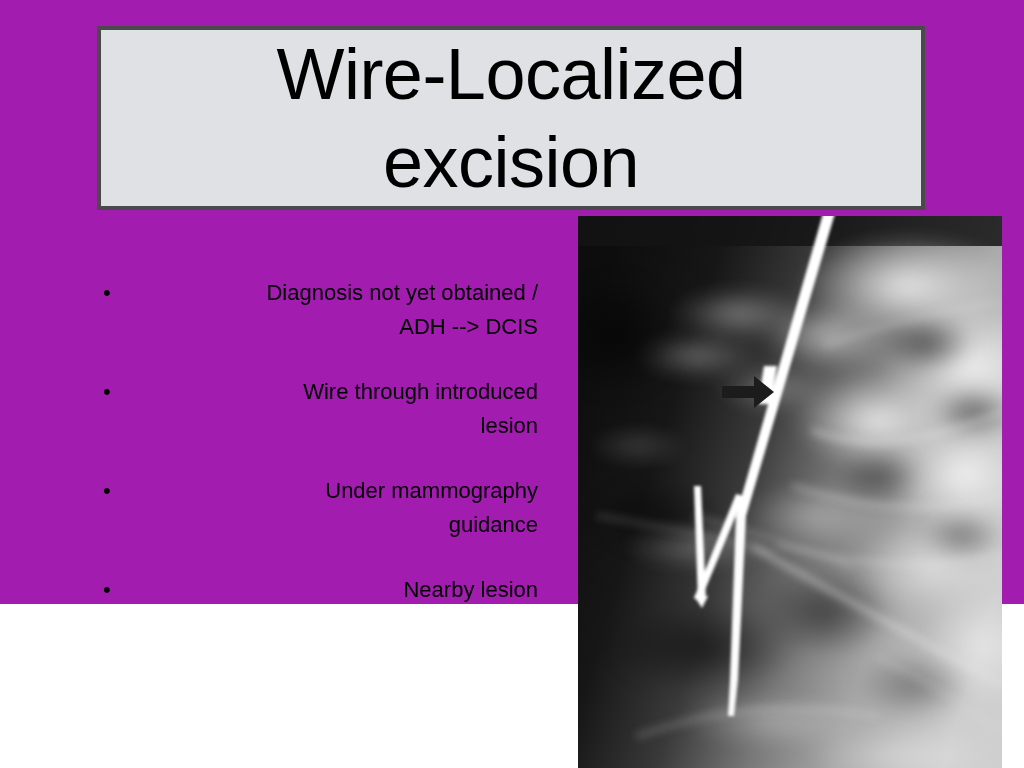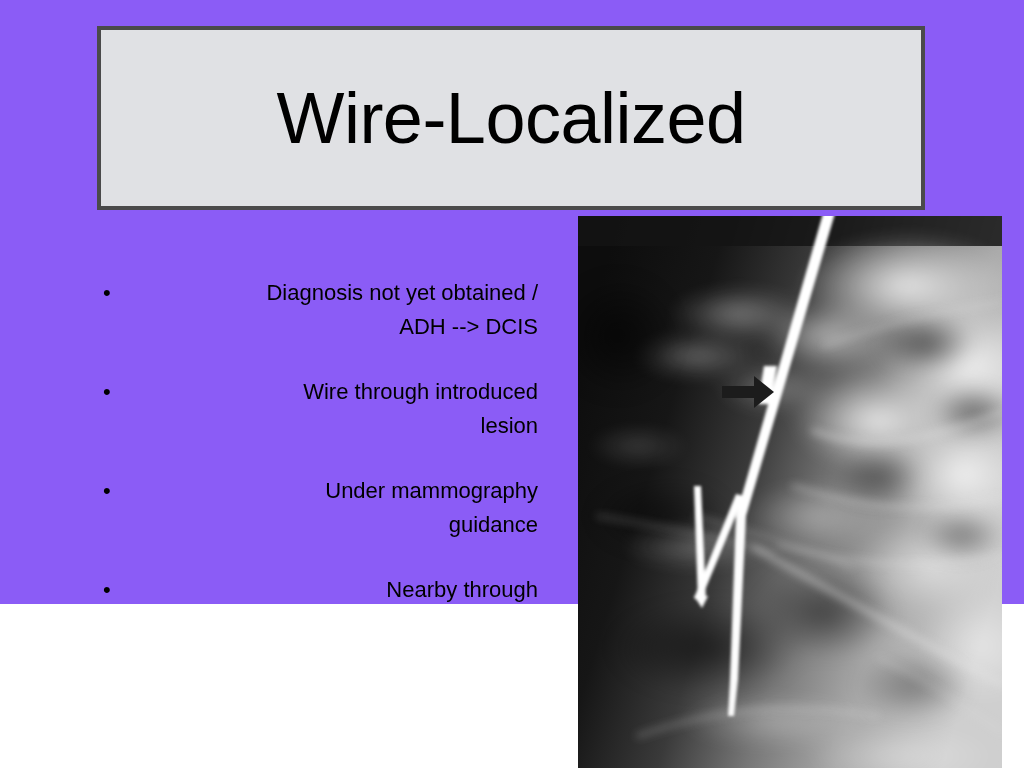--- a/index.html
+++ b/index.html
@@ -12,21 +12,21 @@
     background: #ffffff;
     font-family: "Liberation Sans", sans-serif;
     overflow: hidden;
     position: relative;
   }
   .slide {
     position: absolute;
     left: 0; top: 0;
     width: 1024px;
     height: 604px;
-    background: #8b5cf6;
+    background: #a21caf;
   }
 
   
   .title-box {
     position: absolute;
     left: 97px;
     top: 26px;
     width: 828px;
     height: 184px;
     background: #e0e1e4;
@@ -92,20 +92,21 @@
     height: 552px;
   }
 </style>
 </head>
 <body>
 
 <div class="slide">
 
   <div class="title-box">
     <div class="title-line">Wire-Localized</div>
+    <div class="title-line">excision</div>
   </div>
 
   <div class="bullets">
 
     <div class="bullet-item">
       <span class="bullet-dot">•</span>
       <span class="bullet-text">Diagnosis not yet obtained /
 ADH --&gt; DCIS</span>
     </div>
 
@@ -116,21 +117,21 @@
     </div>
 
     <div class="bullet-item">
       <span class="bullet-dot">•</span>
       <span class="bullet-text">Under mammography
 guidance</span>
     </div>
 
     <div class="bullet-item">
       <span class="bullet-dot">•</span>
-      <span class="bullet-text">Nearby through</span>
+      <span class="bullet-text">Nearby lesion</span>
     </div>
 
   </div>
 
   <div class="mammogram-wrap">
     <svg class="mammogram-svg" viewBox="0 0 424 552" preserveAspectRatio="none">
       <defs>
 
         <linearGradient id="baseGrad" x1="0" y1="0.25" x2="1" y2="0.65">
           <stop offset="0%" stop-color="#0d0d0d"></stop>

